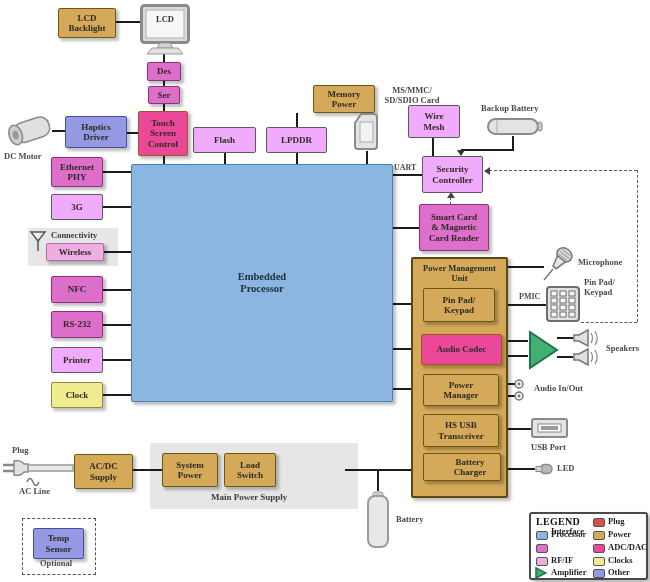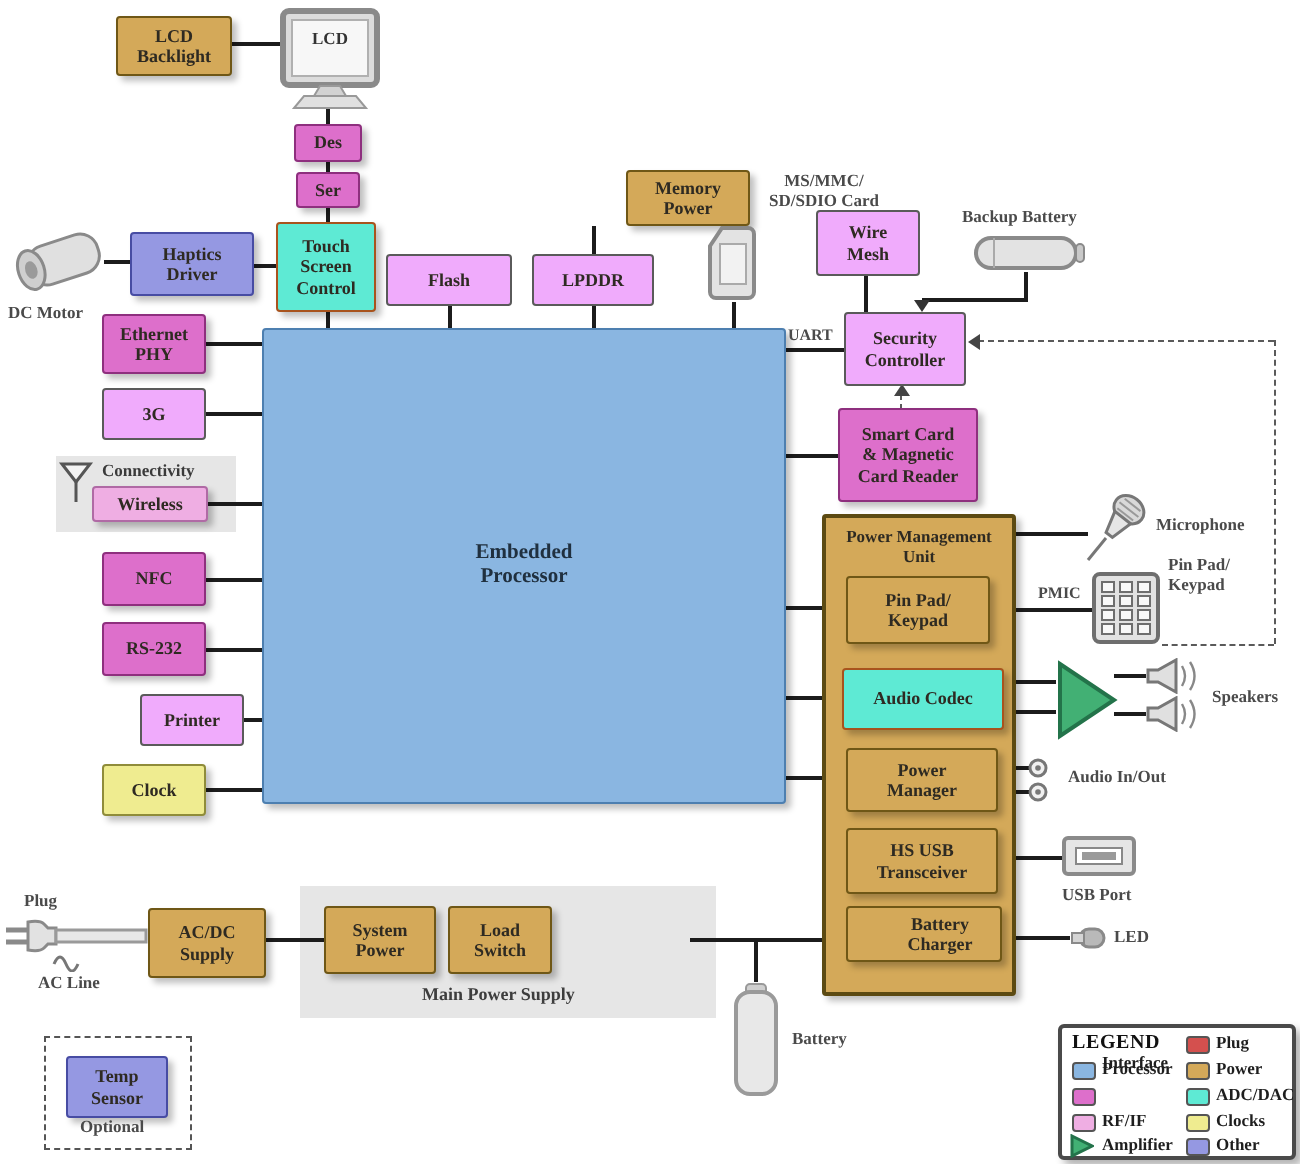--- a/index.html
+++ b/index.html
@@ -5,21 +5,21 @@
   html,body{margin:0;padding:0;background:#fff;}
   #stage{position:relative;width:650px;height:582px;background:#fff;overflow:hidden;
          font-family:Liberation Serif, serif;}
   .box{position:absolute;box-sizing:border-box;display:flex;align-items:center;justify-content:center;
        text-align:center;font-weight:bold;font-size:9px;line-height:1.12;border:1.5px solid #555;
        border-radius:2px;color:#2e2a22;white-space:pre-line;padding:1px;
        box-shadow:2.5px 2.5px 3px rgba(0,0,0,.25);}
   .power{background:#d4a959;border-color:#6f5716;}
   .interface{background:#dd6fcb;border-color:#8e2f7e;}
   .rfif{background:#efaee3;border-color:#b06aa5;}
-  .adcdac{background:#5eead4;border-color:#a8531d;}
+  .adcdac{background:#ec4899;border-color:#a8531d;}
   .clocks{background:#efec90;border-color:#8f8c3a;}
   .other{background:#9598e2;border-color:#474ca3;}
   .proc{background:#8ab6e1;border-color:#4d7fb0;}
   .plain{background:#f0abfc;border-color:#5a5a5a;box-shadow:none;}
   .logicbg{background:#d4504e;border-color:#7d1f1f;}
   .group{position:absolute;background:#e6e6e6;}
   .lbl{position:absolute;font-weight:bold;font-size:8.5px;color:#4a4a4a;white-space:pre;line-height:1.15;}
   .hl{position:absolute;height:2px;background:#1c1c1c;}
   .vl{position:absolute;width:2px;background:#1c1c1c;}
   .hd{position:absolute;height:0;border-top:1.5px dashed #5a5a5a;}
@@ -118,21 +118,21 @@
 PHY</div>
   <div class="box plain" style="left:51px;top:194px;width:52px;height:26px;">3G</div>
   <svg class="icon" style="left:29px;top:230px;" width="18" height="22" viewBox="0 0 18 22">
     <path d="M2 2 L9 11 L16 2 Z" fill="#f3f3f3" stroke="#555" stroke-width="1.5"></path>
     <line x1="9" y1="11" x2="9" y2="21" stroke="#555" stroke-width="1.5"></line>
   </svg>
   <div class="lbl" style="left:51px;top:231px;color:#3a3a3a;">Connectivity</div>
   <div class="box rfif" style="left:46px;top:243px;width:58px;height:18px;">Wireless</div>
   <div class="box interface" style="left:51px;top:276px;width:52px;height:27px;">NFC</div>
   <div class="box interface" style="left:51px;top:311px;width:52px;height:27px;">RS-232</div>
-  <div class="box plain" style="left:51px;top:347px;width:52px;height:26px;margin-left:19px;">Printer</div>
+  <div class="box plain" style="left:51px;top:347px;width:52px;height:26px;">Printer</div>
   <div class="box clocks" style="left:51px;top:382px;width:52px;height:26px;">Clock</div>
 
   <div class="box proc" style="left:131px;top:164px;width:262px;height:238px;font-size:10.5px;color:#20303f;">Embedded
 Processor</div>
 
   <div class="box power" style="left:265px;top:85px;width:62px;height:28px;margin-left:48px;">Memory
 Power</div>
   <div class="box plain" style="left:193px;top:127px;width:63px;height:26px;">Flash</div>
   <div class="box plain" style="left:266px;top:127px;width:61px;height:26px;">LPDDR</div>
   <div class="lbl" style="left:332px;top:86px;width:64px;text-align:center;margin-left:48px;">MS/MMC/

